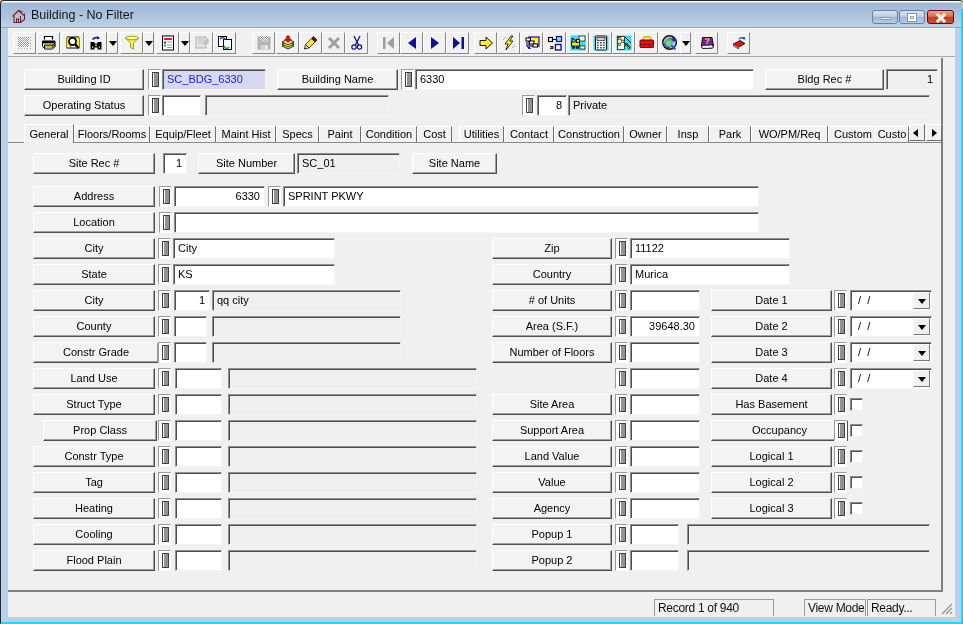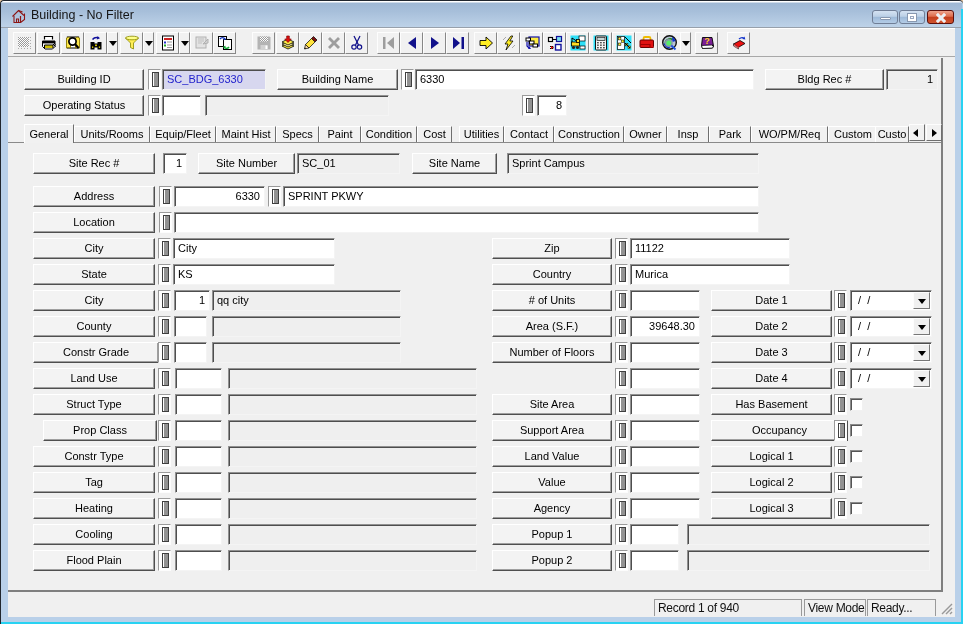--- a/index.html
+++ b/index.html
@@ -343,23 +343,24 @@
 <div class="lbl" style="left:16px;top:37px;width:120px">Operating Status</div>
 <div class="nb" style="left:140px;top:37px">
           <i></i>
         </div>
 <div class="fld " style="left:154px;top:37px;width:39px;"></div>
 <div class="fld ro" style="left:197px;top:37px;width:184px;"></div>
 <div class="nb" style="left:514px;top:37px">
           <i></i>
         </div>
 <div class="fld rt" style="left:529px;top:37px;width:30px;">8</div>
+<div class="fld ro" style="left:560px;top:37px;width:362px;">Private</div>
 <div style="position:absolute;left:0px;top:84px;width:933px;height:1px;background:#8a8a8a"></div>
 <div class="tab" style="left:16px;top:66px;width:50px;height:19px;line-height:18px;z-index:2">General</div>
-<div class="tab" style="left:66px;top:68px;width:76px;height:16px;line-height:15px">Units/Rooms</div>
+<div class="tab" style="left:66px;top:68px;width:76px;height:16px;line-height:15px">Floors/Rooms</div>
 <div class="tab" style="left:142px;top:68px;width:66px;height:16px;line-height:15px">Equip/Fleet</div>
 <div class="tab" style="left:208px;top:68px;width:60px;height:16px;line-height:15px">Maint Hist</div>
 <div class="tab" style="left:268px;top:68px;width:43px;height:16px;line-height:15px">Specs</div>
 <div class="tab" style="left:311px;top:68px;width:42px;height:16px;line-height:15px">Paint</div>
 <div class="tab" style="left:353px;top:68px;width:56px;height:16px;line-height:15px">Condition</div>
 <div class="tab" style="left:409px;top:68px;width:35px;height:16px;line-height:15px">Cost</div>
 <div class="tab" style="left:451px;top:68px;width:45px;height:16px;line-height:15px">Utilities</div>
 <div class="tab" style="left:496px;top:68px;width:50px;height:16px;line-height:15px">Contact</div>
 <div class="tab" style="left:546px;top:68px;width:70px;height:16px;line-height:15px">Construction</div>
 <div class="tab" style="left:616px;top:68px;width:43px;height:16px;line-height:15px">Owner</div>
@@ -372,21 +373,20 @@
           <i style="position:absolute;left:3px;top:3px;border:4px solid transparent;border-right:5px solid #000;border-left:none;top:4px"></i>
         </div>
 <div class="tsb" style="position:absolute;left:918px;top:66px;width:16px;height:17px;background:#f1f1f1;border:1px solid;border-color:#fdfdfd #6f6f6f #6f6f6f #fdfdfd;z-index:3">
           <i style="position:absolute;left:5px;top:3px;border:4px solid transparent;border-left:5px solid #000;border-right:none;top:4px"></i>
         </div>
 <div class="lbl" style="left:25px;top:95px;width:122px">Site Rec #</div>
 <div class="fld rt" style="left:155px;top:95px;width:24px;">1</div>
 <div class="lbl" style="left:190px;top:95px;width:97px">Site Number</div>
 <div class="fld ro" style="left:289px;top:95px;width:103px;">SC_01</div>
 <div class="lbl" style="left:404px;top:95px;width:85px">Site Name</div>
-<div class="fld ro" style="left:499px;top:95px;width:252px;">Sprint Campus</div>
 <div class="lbl" style="left:25px;top:128px;width:122px">Address</div>
 <div class="nb" style="left:151px;top:128px">
           <i></i>
         </div>
 <div class="fld rt" style="left:166px;top:128px;width:91px;">6330</div>
 <div class="nb" style="left:260px;top:128px">
           <i></i>
         </div>
 <div class="fld " style="left:275px;top:128px;width:476px;">SPRINT PKWY</div>
 <div class="lbl" style="left:25px;top:154px;width:122px">Location</div>
@@ -576,21 +576,21 @@
           <i></i>
         </div>
 <div class="cb" style="left:842px;top:418px"></div>
 <div class="lbl" style="left:703px;top:440px;width:121px">Logical 3</div>
 <div class="nb" style="left:826px;top:440px">
           <i></i>
         </div>
 <div class="cb" style="left:842px;top:444px"></div>
 </div>
 <div id="status">
-<div class="sp" style="left:646px;width:148px">Record 1 of 940</div>
+<div class="sp" style="left:646px;width:120px">Record 1 of 940</div>
 <div class="sp" style="left:796px;width:62px">View Mode</div>
 <div class="sp" style="left:859px;width:69px">Ready...</div>
 <svg width="12" height="12" style="position:absolute;right:2px;bottom:2px">
           <g stroke="#999" stroke-width="1.5">
             <line x1="11" y1="1" x2="1" y2="11"></line>
             <line x1="11" y1="5" x2="5" y2="11"></line>
             <line x1="11" y1="9" x2="9" y2="11"></line>
           </g>
         </svg>
 </div>

